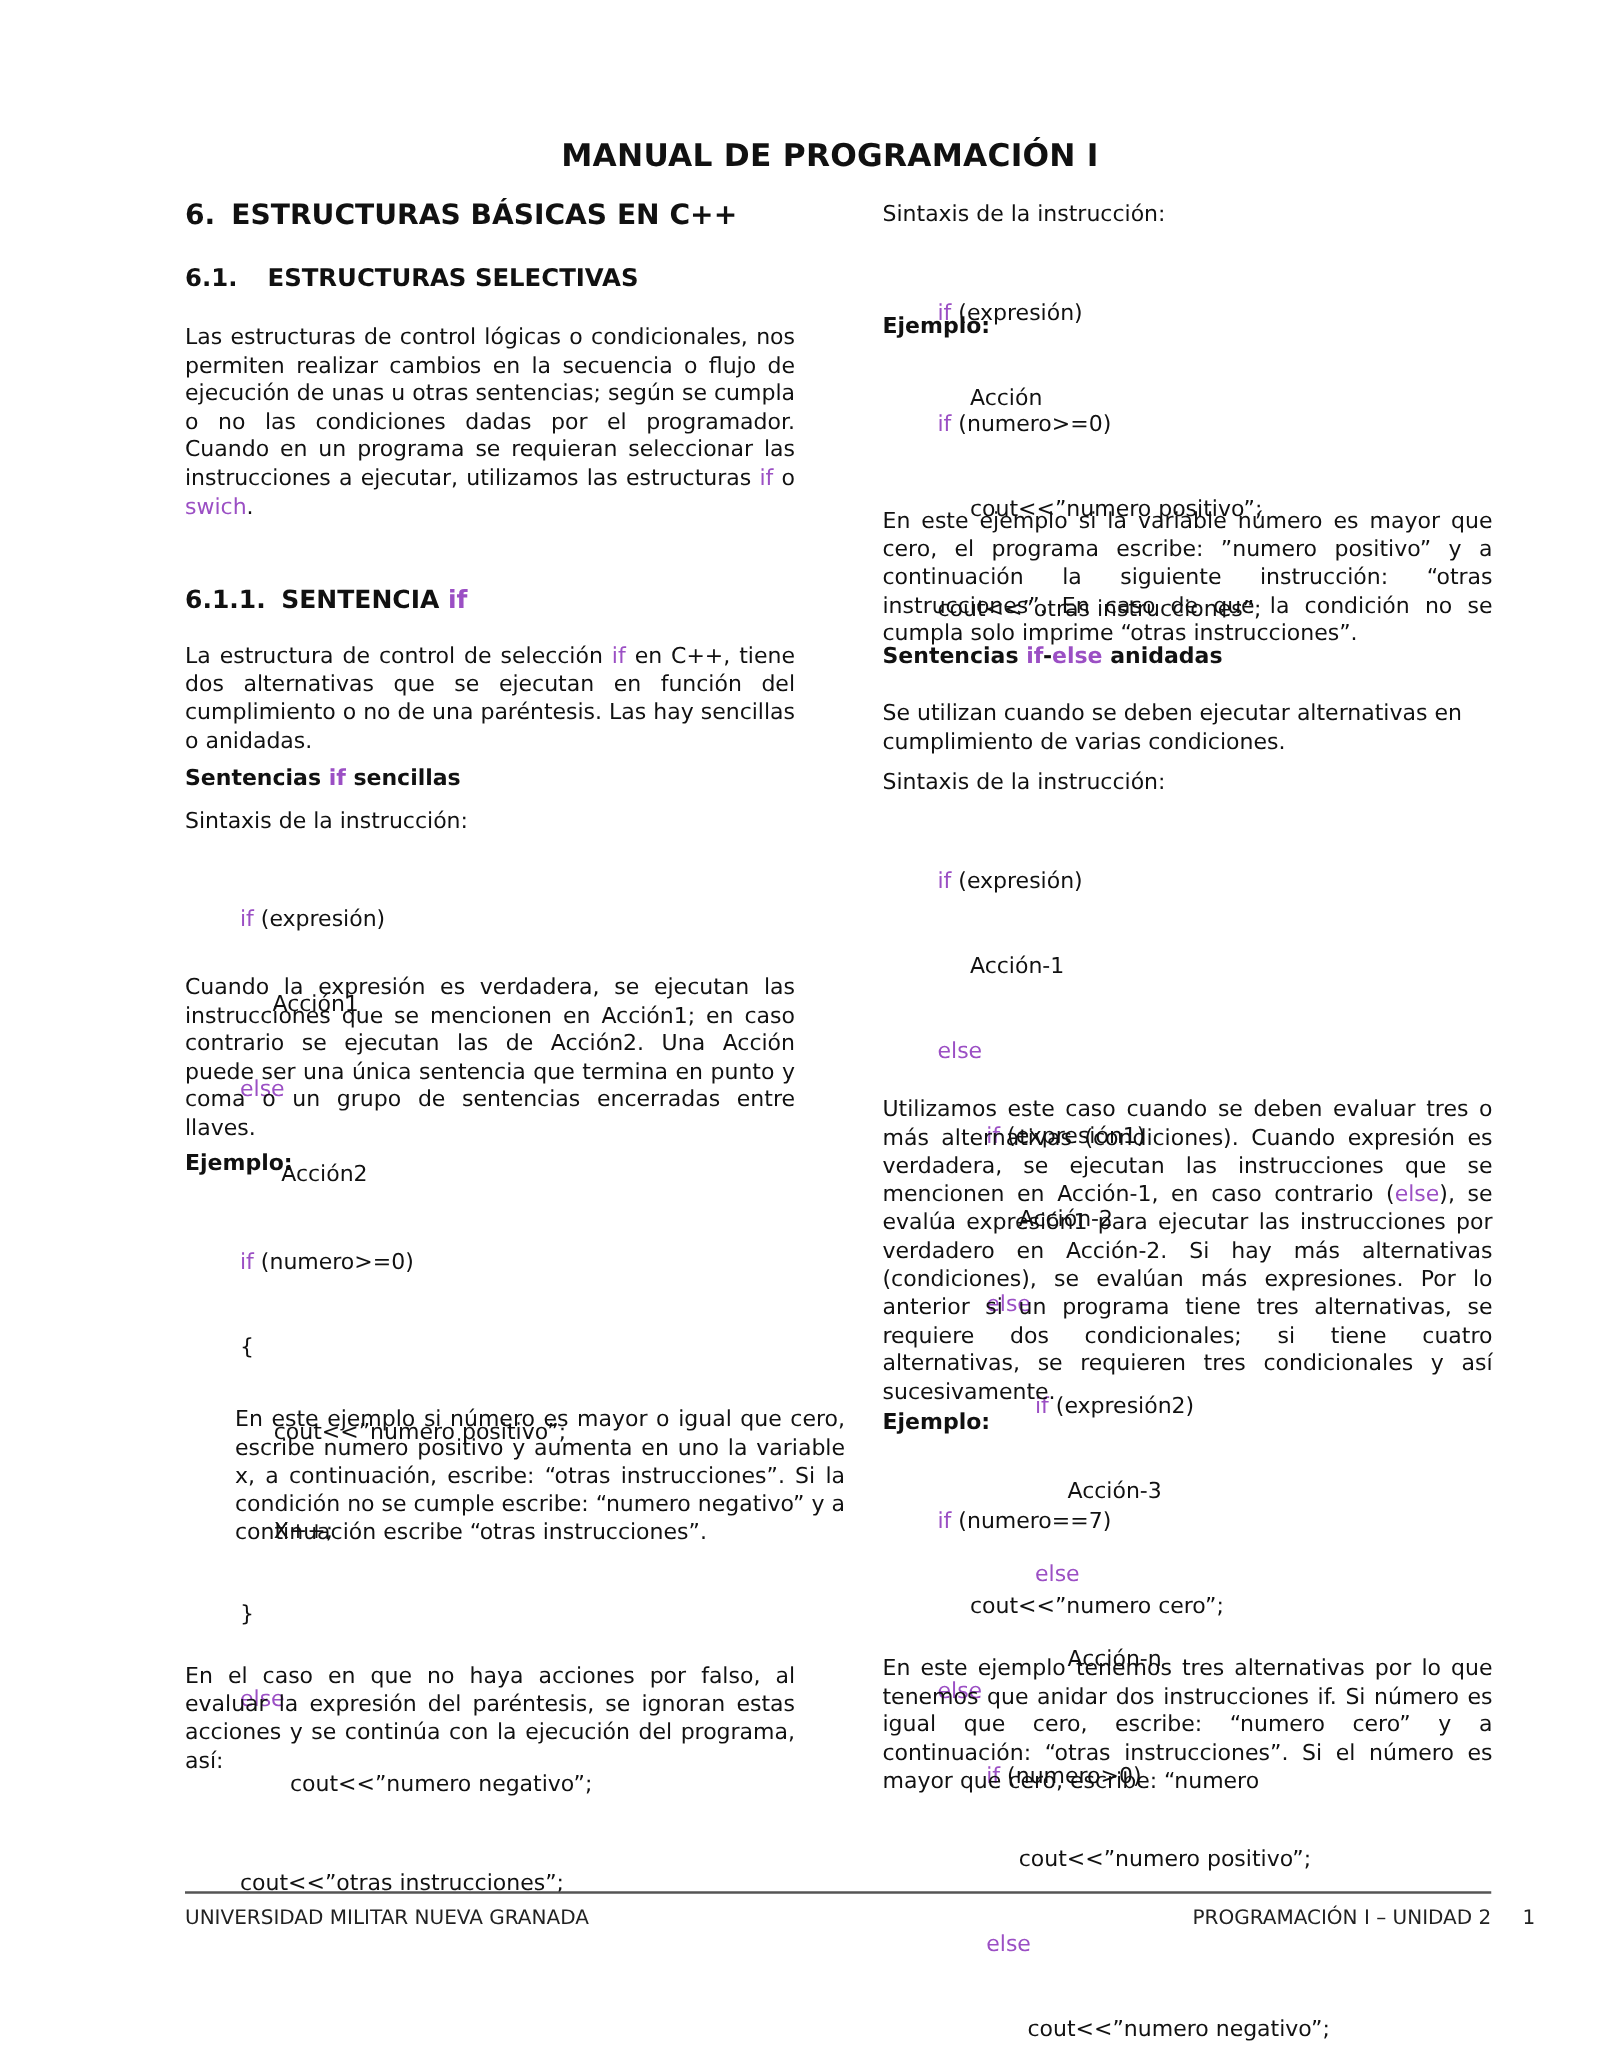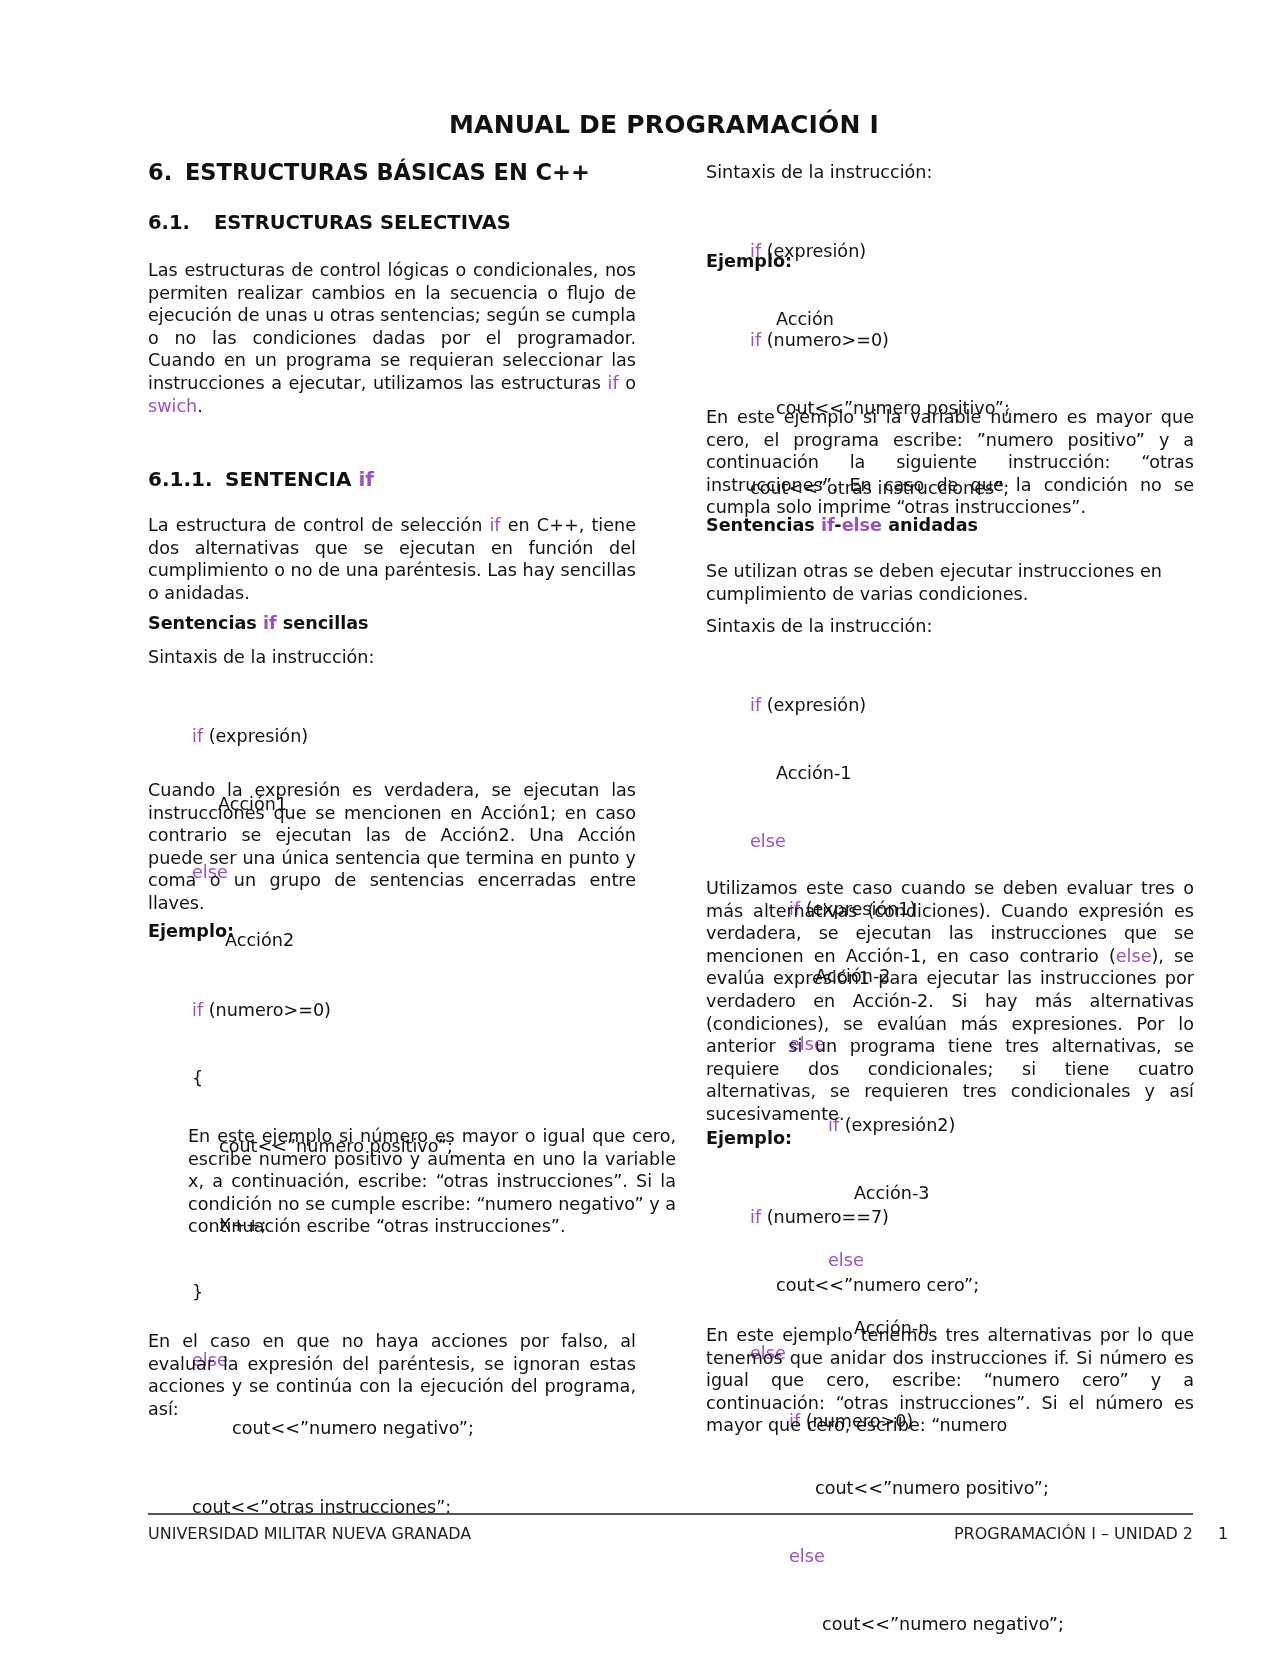--- a/index.html
+++ b/index.html
@@ -96,21 +96,21 @@
   <div class="blk bold" style="top:250px;">Ejemplo:</div>
   <div class="code" style="top:284px; left:44px;">
     <span class="line"><span class="kw">if</span><span> (numero&gt;=0)</span></span>
     <span class="line" style="padding-left:26px;">cout&lt;&lt;”numero positivo”;</span>
     <span class="line" style="margin-top:12px;">cout&lt;&lt;”otras instrucciones”;</span>
   </div>
   <div class="blk just" style="top:373px;margin-top:33px;">En este ejemplo si la variable número es mayor que cero, el programa escribe: ”numero positivo” y a continuación la siguiente instrucción: “otras instrucciones”.  En caso de que la condición no se cumpla solo imprime “otras instrucciones”.</div>
   <div class="blk bold" style="top:514px;">
     <span>Sentencias </span><span class="kw">if</span><span>-</span><span class="kw">else</span><span> anidadas</span>
   </div>
-  <div class="blk" style="top:560px;">Se utilizan otras se deben ejecutar instrucciones en cumplimiento de varias condiciones.</div>
+  <div class="blk" style="top:560px;">Se utilizan cuando se deben ejecutar alternativas en cumplimiento de varias condiciones.</div>
   <div class="blk" style="top:615px;">Sintaxis de la instrucción:</div>
   <div class="code" style="top:649px; left:44px;">
     <span class="line"><span class="kw">if</span><span> (expresión)</span></span>
     <span class="line" style="padding-left:26px;">Acción-1</span>
     <span class="line kw">else</span>
     <span class="line" style="padding-left:39px;"><span class="kw">if</span><span> (expresión1)</span></span>
     <span class="line" style="padding-left:65px;">Acción-2</span>
     <span class="line kw" style="padding-left:39px;">else</span>
     <span class="line" style="padding-left:78px;margin-top:13px;"><span class="kw">if</span><span> (expresión2)</span></span>
     <span class="line" style="padding-left:104px;">Acción-3</span>

